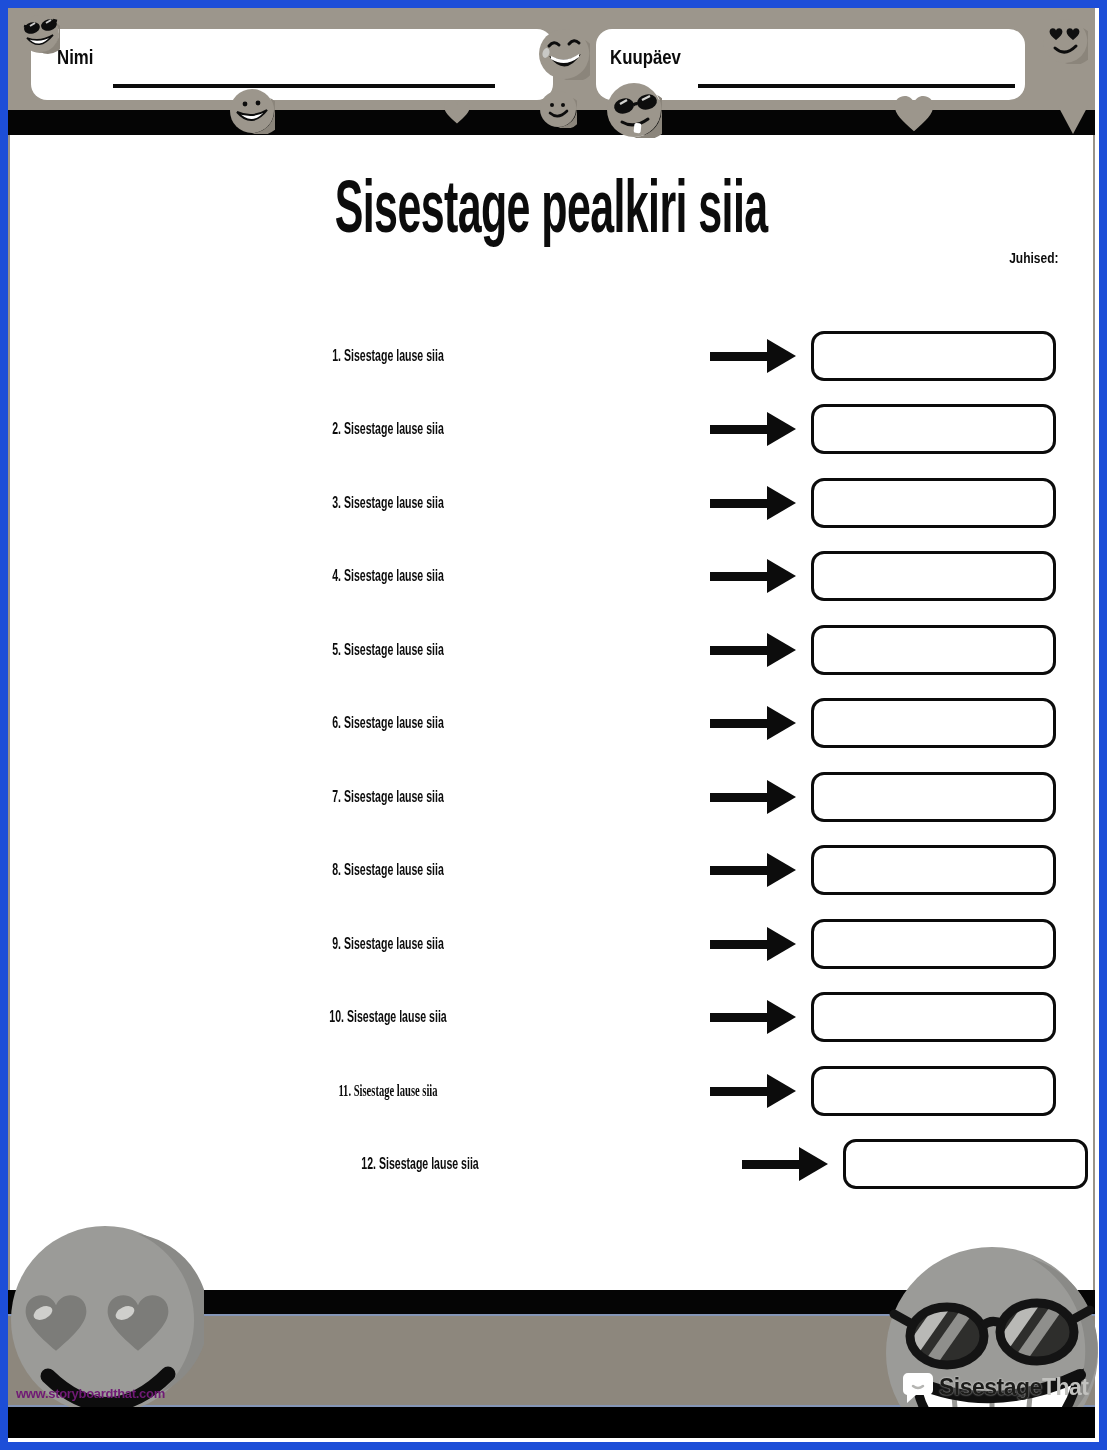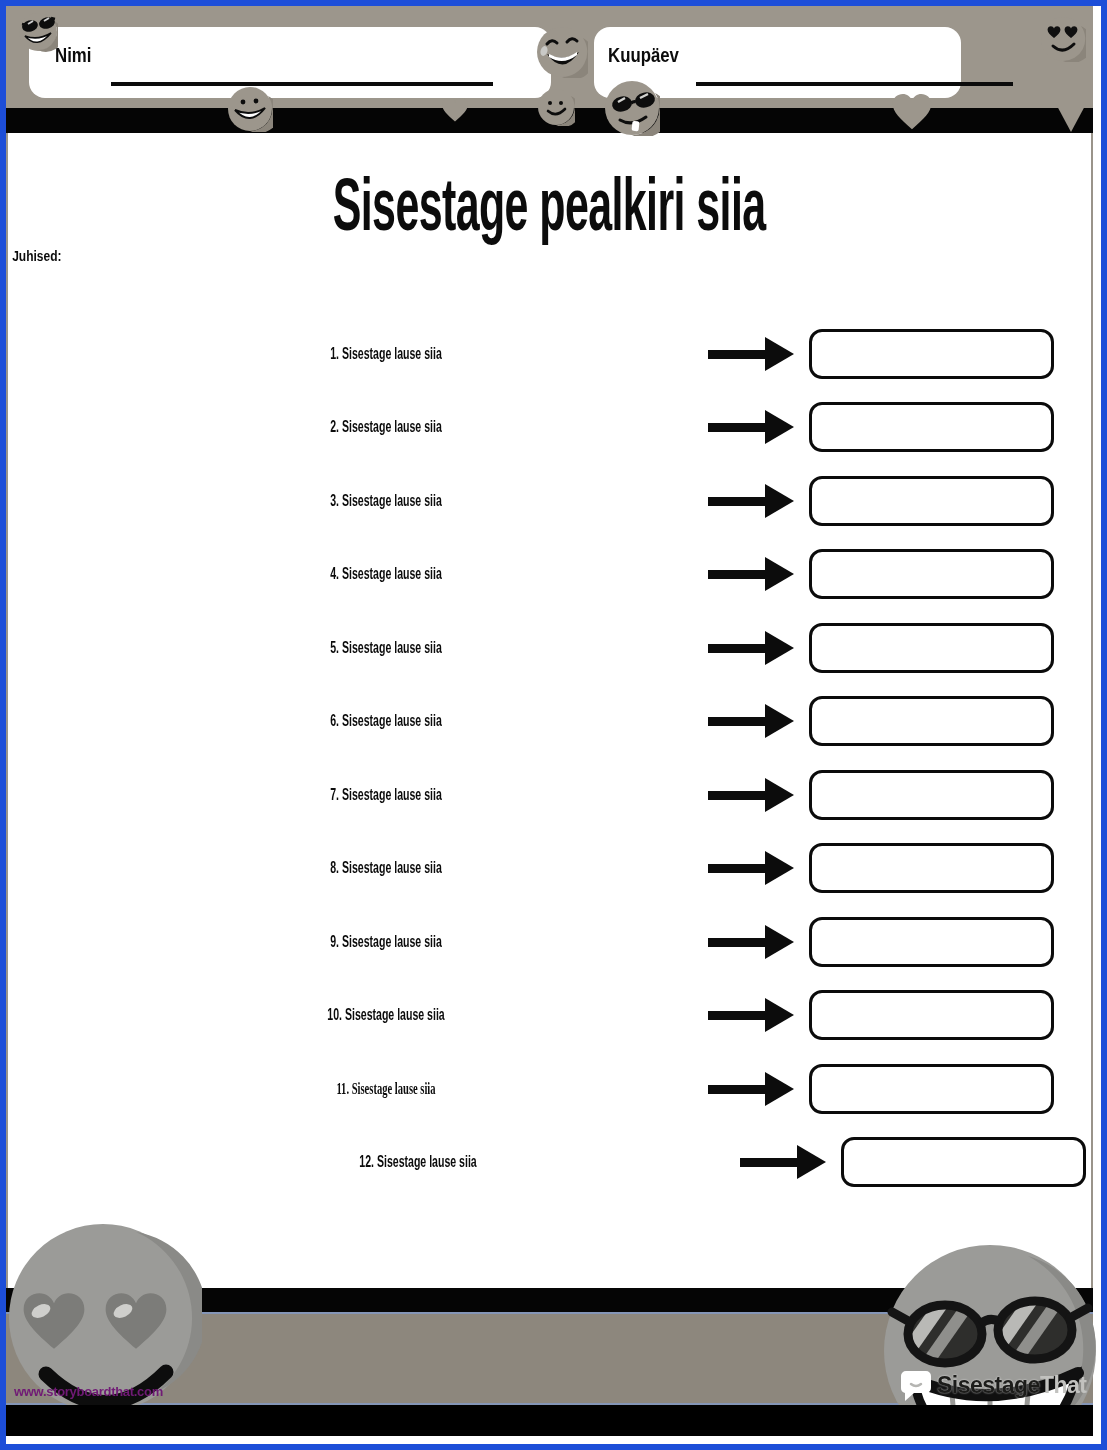--- a/index.html
+++ b/index.html
@@ -1,47 +1,47 @@
 <!DOCTYPE html>
 <html><head>
 <meta charset="utf-8">
 <style>
   html,body{margin:0;padding:0;background:#ffffff;}
   .page{
     position:relative;
     width:1107px;height:1450px;
     background:#ffffff;
-    border:6px solid #1d4ed8;
+    border:8px solid #1d4ed8;
     box-sizing:border-box;
     overflow:hidden;
     font-family:"Liberation Sans",sans-serif;
     color:#0c0c0c;
   }
   
   .banner{position:absolute;left:0;top:0;width:1087px;height:102px;background:#9c968c;z-index:1;}
   .field{position:absolute;background:#fff;border-radius:16px;z-index:2;}
   .field-name{left:23px;top:21px;width:522px;height:71px;}
-  .field-date{left:588px;top:21px;width:367px;height:71px;text-align:right;}
+  .field-date{left:588px;top:21px;width:429px;height:71px;text-align:right;}
   .field-label{position:absolute;top:16px;font-weight:700;font-size:21px;white-space:nowrap;}
   .field-name .field-label{left:26px;}
   .field-date .field-label{left:14px;}
   .cond{display:inline-block;transform:scaleX(0.8);transform-origin:left center;}
   .write-line{position:absolute;top:55px;height:4px;background:#0b0b0b;}
   .field-name .write-line{left:82px;width:382px;}
   .field-date .write-line{left:102px;width:317px;}
   .stripe{position:absolute;left:0;width:1087px;background:#050505;z-index:1;}
   .stripe-top{top:102px;height:25px;}
   .emoji{position:absolute;z-index:3;}
   
   .content{position:absolute;left:0;top:127px;width:1087px;height:1155px;background:#fff;
            border-left:2px solid #9a948a;border-right:2px solid #9a948a;box-sizing:border-box;z-index:0;}
   .title{position:absolute;left:0;top:144px;width:1087px;height:84px;line-height:84px;text-align:center;z-index:1;margin-top:13px;}
   .title .t{display:inline-block;font-size:74px;font-weight:700;letter-spacing:-1px;
             transform:scaleX(0.58);transform-origin:center;white-space:nowrap;}
-  .instructions{position:absolute;left:0;top:240px;width:1017px;height:20px;line-height:20px;text-align:left;z-index:1;}
+  .instructions{position:absolute;left:0;top:240px;width:1017px;height:20px;line-height:20px;text-align:right;z-index:1;padding-left:40px;}
   .instructions .t{display:inline-block;font-size:15px;font-weight:700;transform:scaleX(0.8);transform-origin:center;}
   
   .row{position:absolute;left:0;width:1087px;height:50px;z-index:1;padding-left:31px;}
   .row-label{position:absolute;left:190px;width:380px;height:50px;line-height:50px;text-align:center;
              font-size:16px;font-weight:700;transform:scaleX(0.66);transform-origin:center;white-space:nowrap;}
   .arrow{position:absolute;left:702px;top:8px;}
   .answer-box{position:absolute;left:803px;top:0;width:239px;height:44px;background:#fff;
               border:3px solid #0b0b0b;border-radius:13px;}
   
   .stripe-foot{top:1282px;height:24px;z-index:1;}

